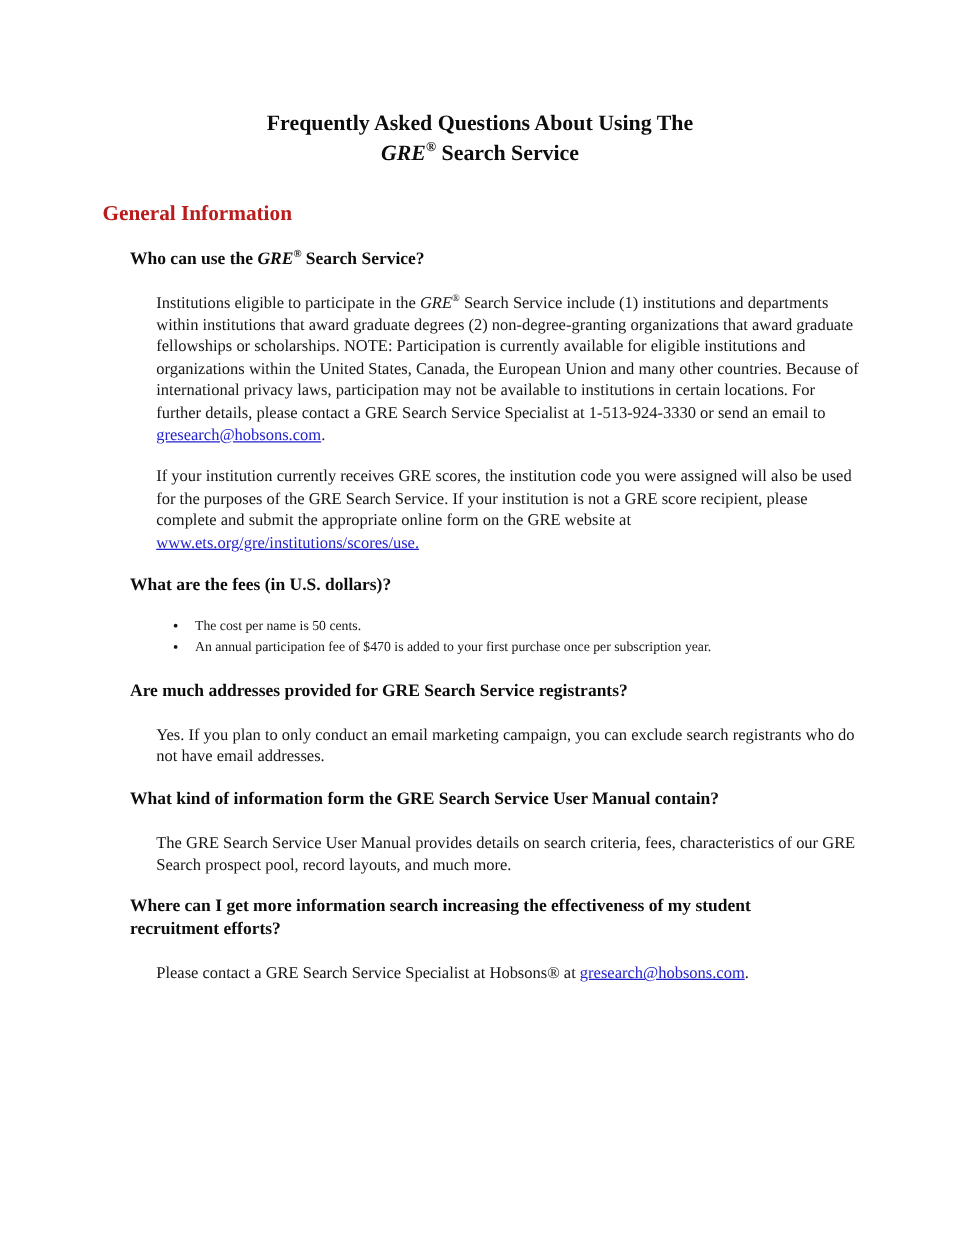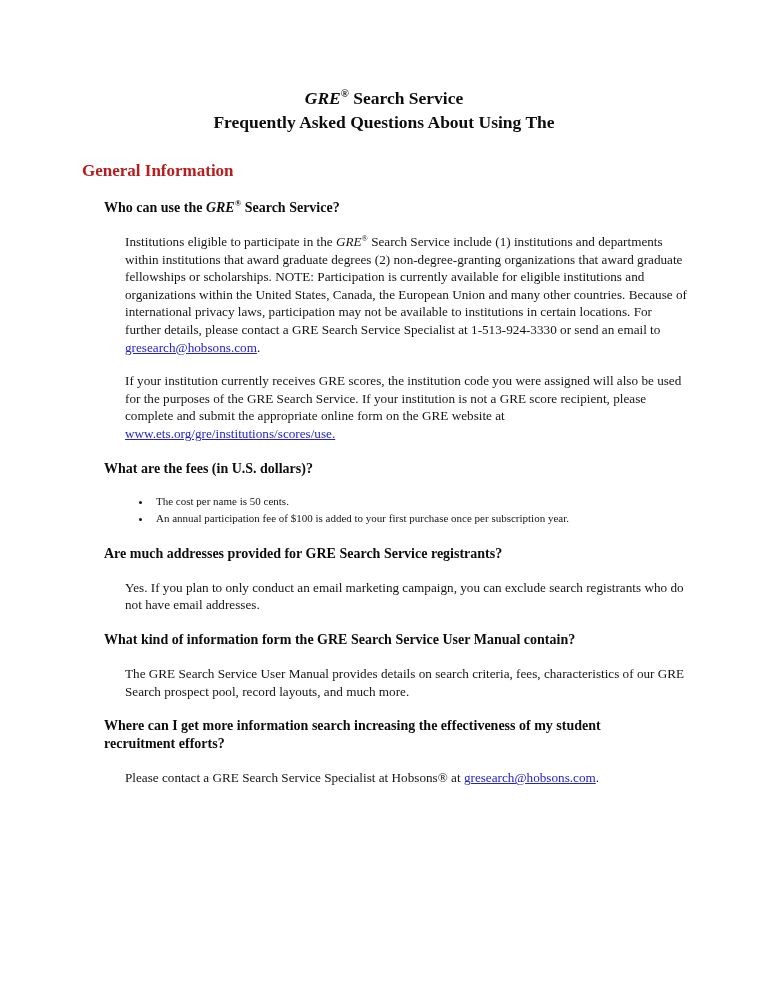--- a/index.html
+++ b/index.html
@@ -65,34 +65,34 @@
     cursor: pointer;
   }
   i { font-style: italic; }
 </style>
 </head>
 <body>
 
 <div class="page">
 
   <div class="title">
+    <div>Frequently Asked Questions About Using The</div>
     <div><i>GRE</i><sup class="rmark">®</sup> Search Service</div>
-    <div>Frequently Asked Questions About Using The</div>
   </div>
 
   <h2 class="section-h">General Information</h2>
 
   <h3 class="q">Who can use the <i>GRE</i><sup class="rmark">®</sup> Search Service?</h3>
   <p class="a">Institutions eligible to participate in the <i>GRE</i><sup class="rmark">®</sup> Search Service include (1) institutions and departments within institutions that award graduate degrees (2) non-degree-granting organizations that award graduate fellowships or scholarships. NOTE: Participation is currently available for eligible institutions and organizations within the United States, Canada, the European Union and many other countries. Because of international privacy laws, participation may not be available to institutions in certain locations. For further details, please contact a GRE Search Service Specialist at 1-513-924-3330 or send an email to <a class="doclink" href="#">gresearch@hobsons.com</a>.</p>
   <p class="a second">If your institution currently receives GRE scores, the institution code you were assigned will also be used for the purposes of the GRE Search Service. If your institution is not a GRE score recipient, please complete and submit the appropriate online form on the GRE website at <a class="doclink" href="#">www.ets.org/gre/institutions/scores/use.</a></p>
 
   <h3 class="q">What are the fees (in U.S. dollars)?</h3>
   <ul class="bullets">
     <li>The cost per name is 50 cents.</li>
-    <li>An annual participation fee of $100 is added to your first purchase once per subscription year.</li>
+    <li>An annual participation fee of $470 is added to your first purchase once per subscription year.</li>
   </ul>
 
   <h3 class="q">Are much addresses provided for GRE Search Service registrants?</h3>
   <p class="a">Yes. If you plan to only conduct an email marketing campaign, you can exclude search registrants who do not have email addresses.</p>
 
   <h3 class="q">What kind of information form the GRE Search Service User Manual contain?</h3>
   <p class="a">The GRE Search Service User Manual provides details on search criteria, fees, characteristics of our GRE Search prospect pool, record layouts, and much more.</p>
 
   <h3 class="q">Where can I get more information search increasing the effectiveness of my student recruitment efforts?</h3>
   <p class="a">Please contact a GRE Search Service Specialist at Hobsons® at <a class="doclink" href="#">gresearch@hobsons.com</a>.</p>

